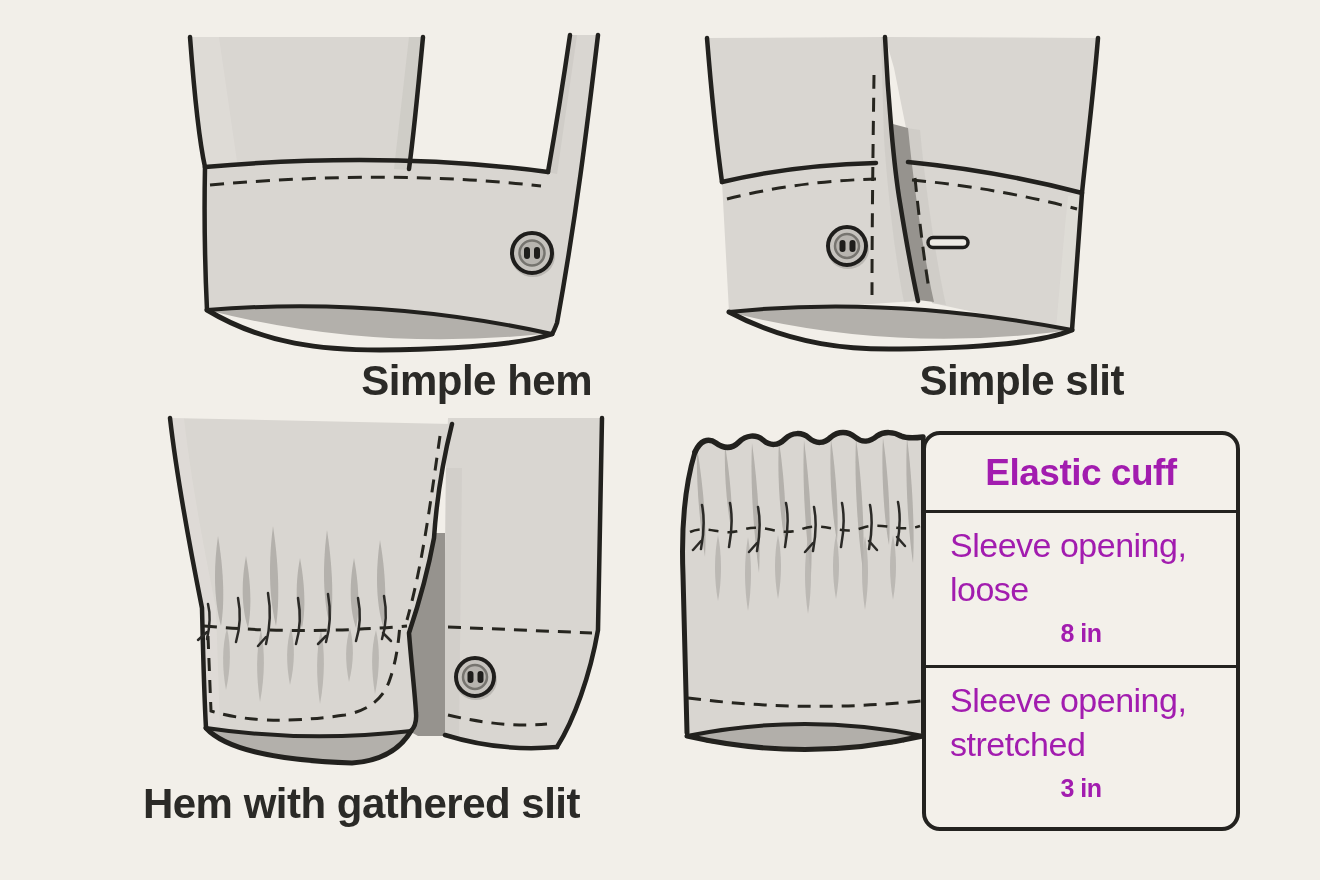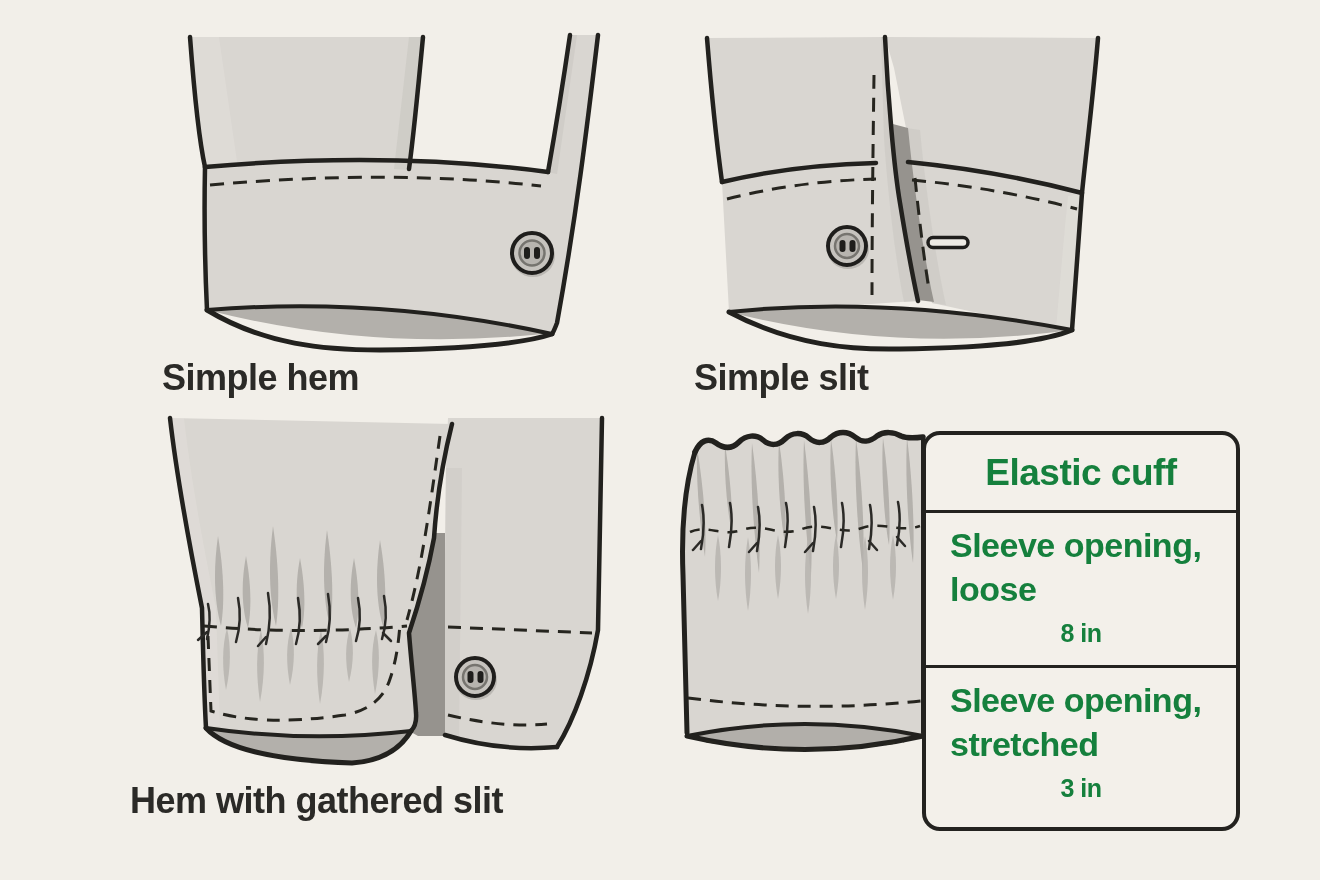--- a/index.html
+++ b/index.html
@@ -2,38 +2,38 @@
 <html><head>
 <meta charset="utf-8">
 <style>
   html,body{margin:0;padding:0;background:#f2efe9;}
   .stage{
     position:relative;width:1320px;height:880px;background:#f2efe9;
     overflow:hidden;font-family:"Liberation Sans","DejaVu Sans",sans-serif;
   }
   .illus{position:absolute;}
   .caption{
-    position:absolute;text-align:left;color:#2b2a27;
-    font-size:36px;font-weight:600;letter-spacing:-0.5px;white-space:nowrap;
+    position:absolute;text-align:right;color:#2b2a27;
+    font-size:42px;font-weight:600;letter-spacing:-0.5px;white-space:nowrap;
   }
   .spec-table{
     position:absolute;left:922px;top:431px;width:318px;height:400px;
     background:#f3f0ea;border:4px solid #23221f;border-radius:18px;
-    box-sizing:border-box;color:#15803d;
+    box-sizing:border-box;color:#a21caf;
   }
   .spec-table .tbl-header{
     height:78px;border-bottom:3.5px solid #23221f;box-sizing:border-box;
     display:flex;align-items:center;justify-content:center;
     font-size:37px;font-weight:600;letter-spacing:-0.5px;
   }
   .spec-table .tbl-row{box-sizing:border-box;}
   .spec-table .tbl-row.row-mid{height:155px;border-bottom:3.5px solid #23221f;}
   .spec-table .tbl-row.row-last{height:159px;border-radius:25px;}
   .spec-table .row-label{
-    padding:10px 17px 0 24px;font-size:34px;font-weight:700;line-height:44px;
+    padding:10px 17px 0 24px;font-size:34px;font-weight:400;line-height:44px;
     letter-spacing:-0.5px;
   }
   .spec-table .row-value{
     text-align:center;font-size:25px;font-weight:600;line-height:44px;
     letter-spacing:-0.5px;
   }
 </style>
 </head>
 <body>
 

